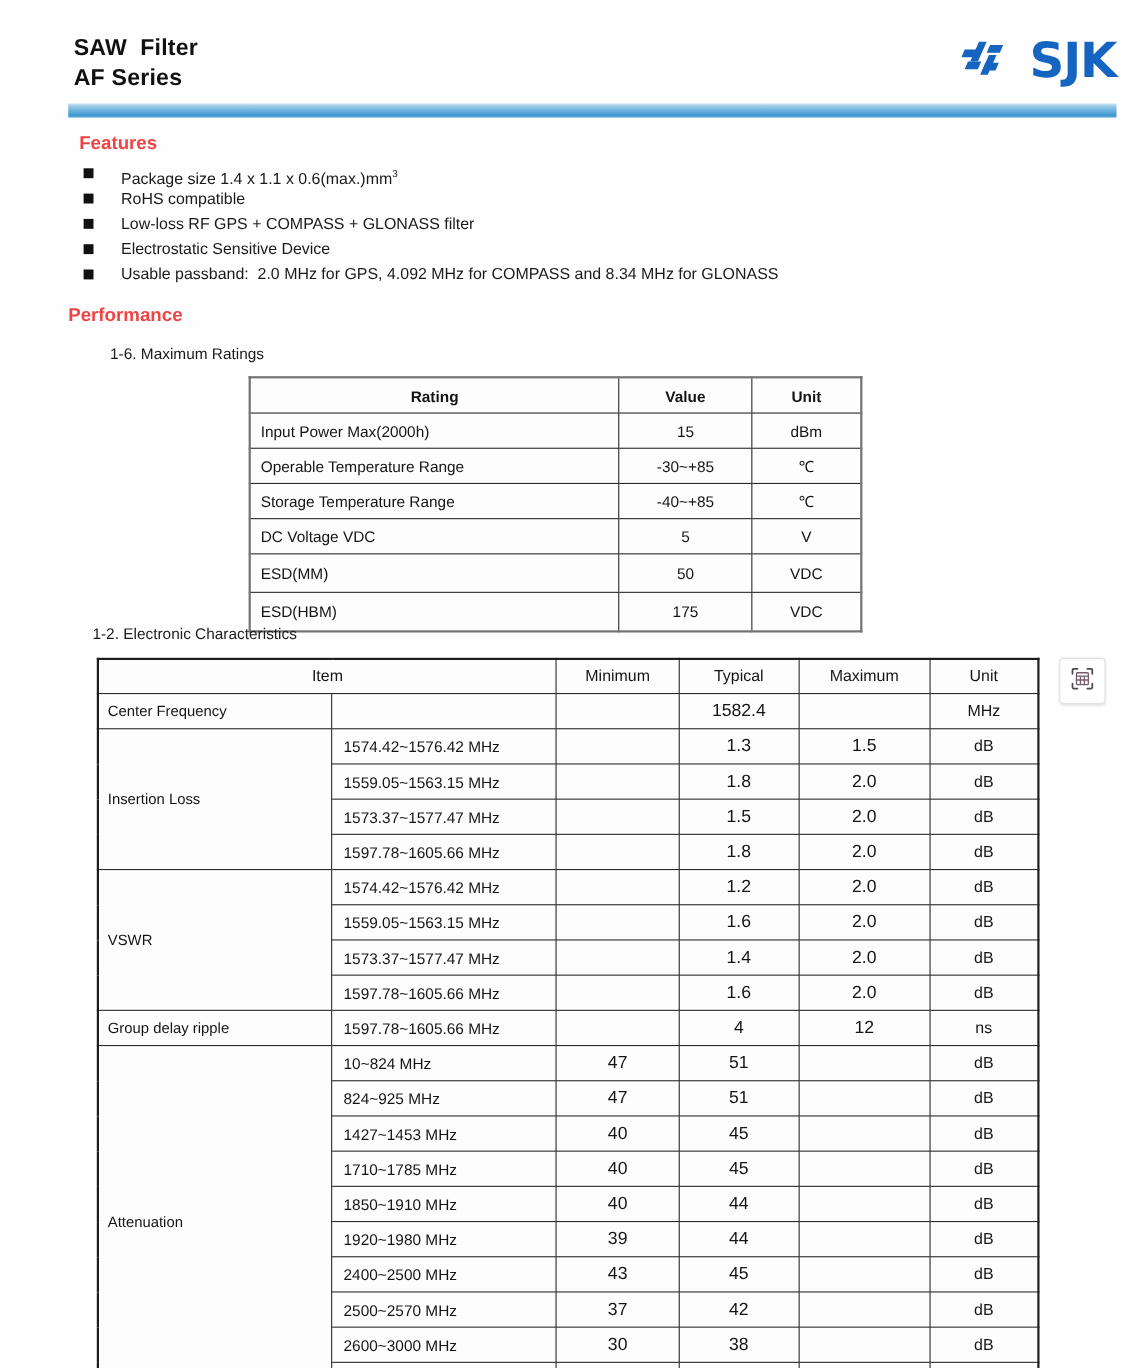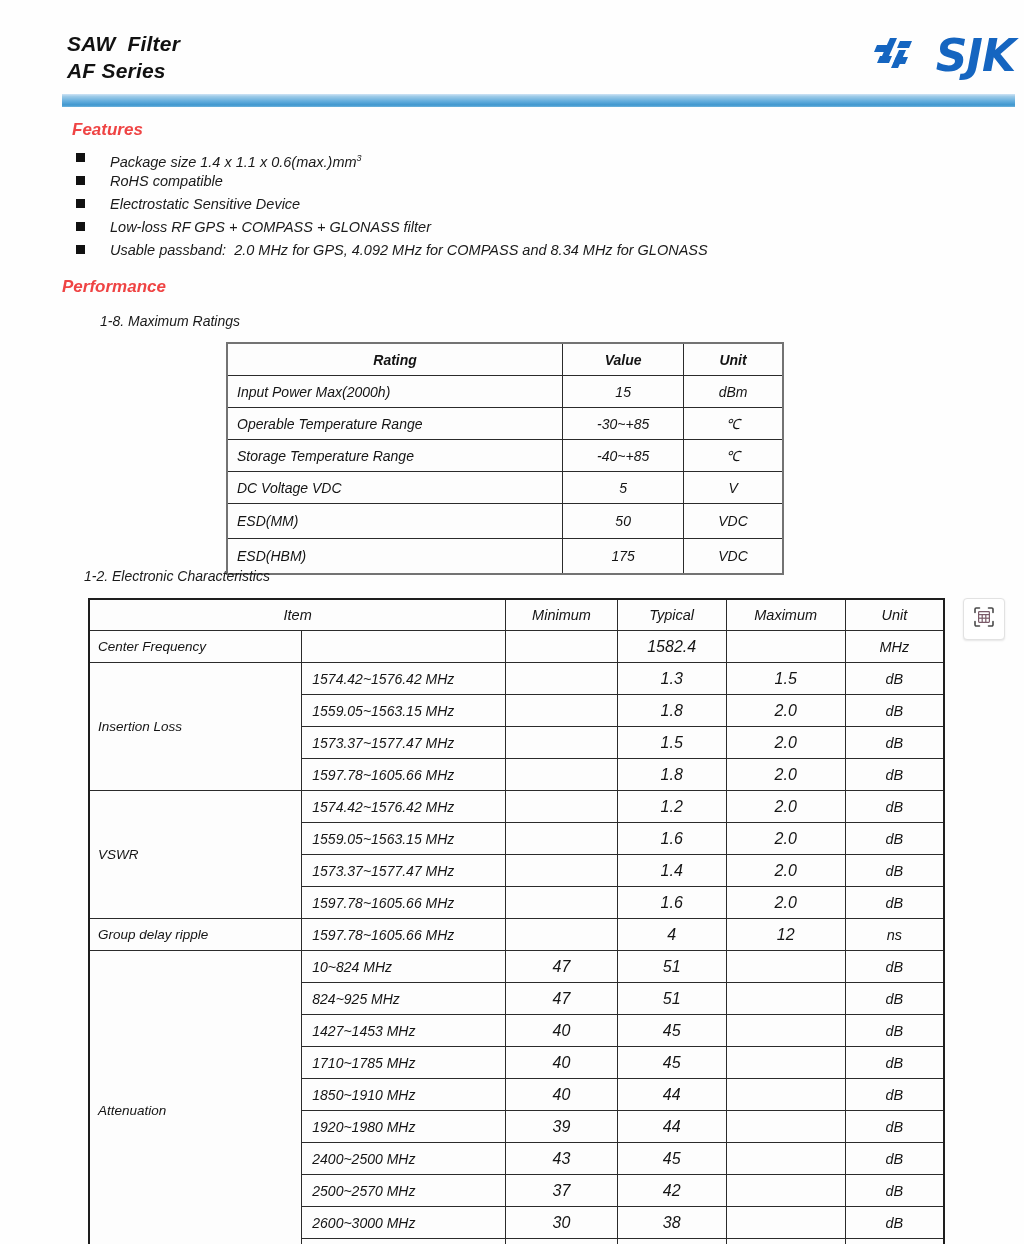--- a/index.html
+++ b/index.html
@@ -14,21 +14,20 @@
     color: #1a1a1a;
     position: relative;
     overflow: hidden;
   }
   .page {
     position: absolute;
     left: 0; top: 0;
     width: 1024px;
     height: 1244px;
     background: #fefefe;
-    font-style: italic;
   }
 
   
   .header {
     position: absolute;
     left: 62px;
     top: 30px;
     width: 953px;
     height: 62px;
   }
@@ -225,35 +224,35 @@
     <div class="feat-row">
       <span class="bullet"></span>
       <span class="feat-text"><span>Package size 1.4 x 1.1 x 0.6(max.)mm</span><sup>3</sup></span>
     </div>
     <div class="feat-row">
       <span class="bullet"></span>
       <span class="feat-text">RoHS compatible</span>
     </div>
     <div class="feat-row">
       <span class="bullet"></span>
-      <span class="feat-text">Electrostatic Sensitive Device</span>
+      <span class="feat-text">Low-loss RF GPS + COMPASS + GLONASS filter</span>
     </div>
     <div class="feat-row">
       <span class="bullet"></span>
-      <span class="feat-text">Low-loss RF GPS + COMPASS + GLONASS filter</span>
+      <span class="feat-text">Electrostatic Sensitive Device</span>
     </div>
     <div class="feat-row">
       <span class="bullet"></span>
       <span class="feat-text">Usable passband:  2.0 MHz for GPS, 4.092 MHz for COMPASS and 8.34 MHz for GLONASS</span>
     </div>
   </div>
 
   <div class="h-section" style="left:62px; top:277px;">Performance</div>
 
-  <div class="h-sub" style="left:100px; top:313px;">1-8. Maximum Ratings</div>
+  <div class="h-sub" style="left:100px; top:313px;">1-6. Maximum Ratings</div>
 
   <table class="tbl-max">
     <thead>
       <tr>
         <th style="width:340px">Rating</th>
         <th style="width:120px">Value</th>
         <th style="width:98px">Unit</th>
       </tr>
     </thead>
     <tbody>

